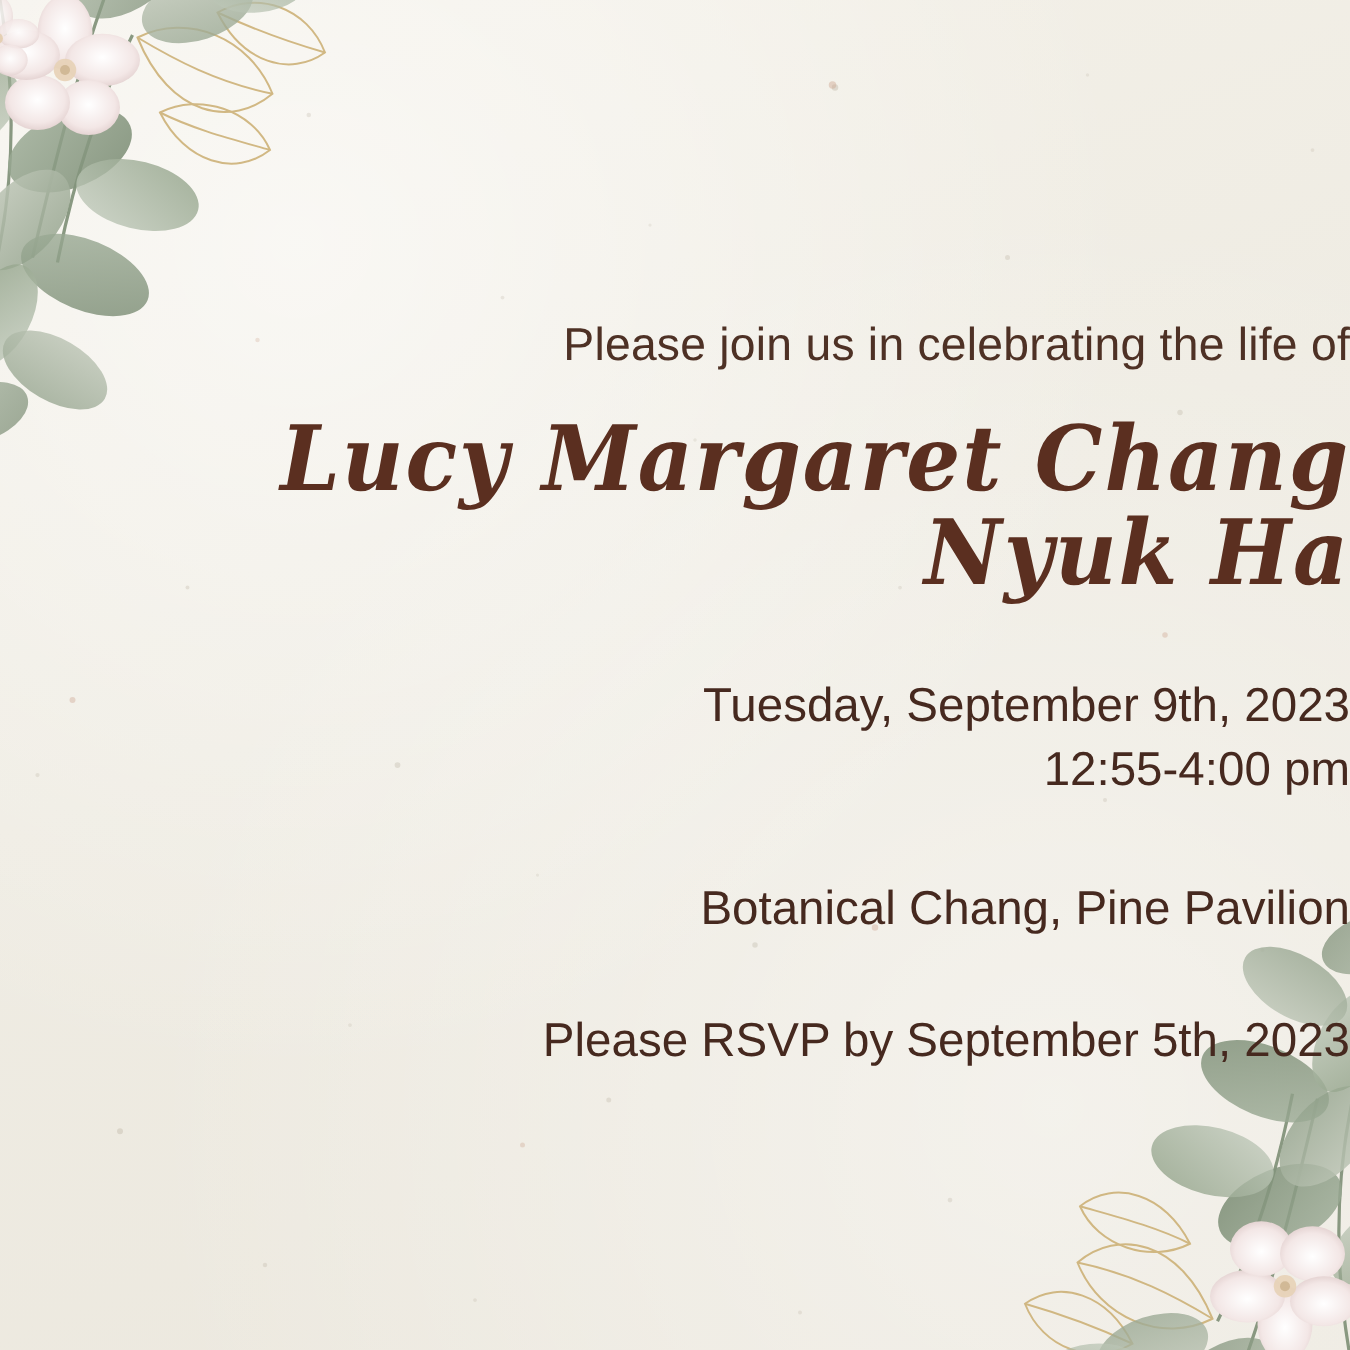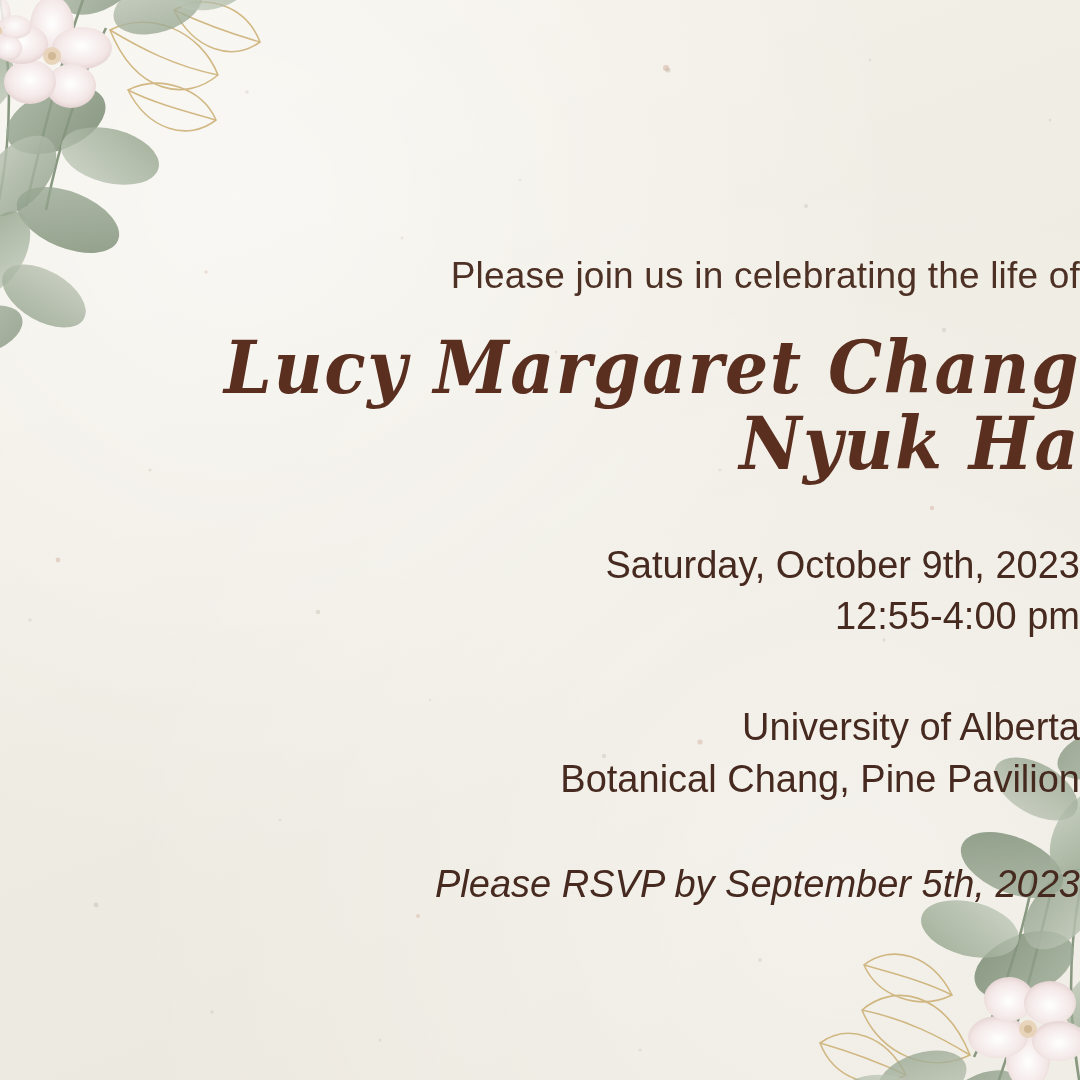--- a/index.html
+++ b/index.html
@@ -95,21 +95,20 @@
     margin-top: 60px;
     font-size: 38px;
     line-height: 1.35;
     color: #46291f;
   }
 
   .rsvp {
     margin-top: 58px;
     font-size: 38px;
     color: #46291f;
-    font-style: italic;
   }
 
   .line {
     display: block;
   }
 </style>
 </head>
 <body>
 
 <div id="card">
@@ -267,25 +266,24 @@
       </g>
     </g>
   </svg>
 
   <div id="content">
     <p class="intro">Please join us in celebrating the life of</p>
 
     <h1 class="honoree">Lucy Margaret Chang Nyuk Ha</h1>
 
     <div class="block when">
-      <span class="line">Saturday, October 9th, 2023</span>
+      <span class="line">Tuesday, September 9th, 2023</span>
       <span class="line">12:55-4:00 pm</span>
     </div>
 
     <div class="block where">
-      <span class="line">University of Alberta</span>
       <span class="line">Botanical Chang, Pine Pavilion</span>
     </div>
 
     <div class="block rsvp">Please RSVP by September 5th, 2023</div>
   </div>
 
 </div>
 
 </body></html>

